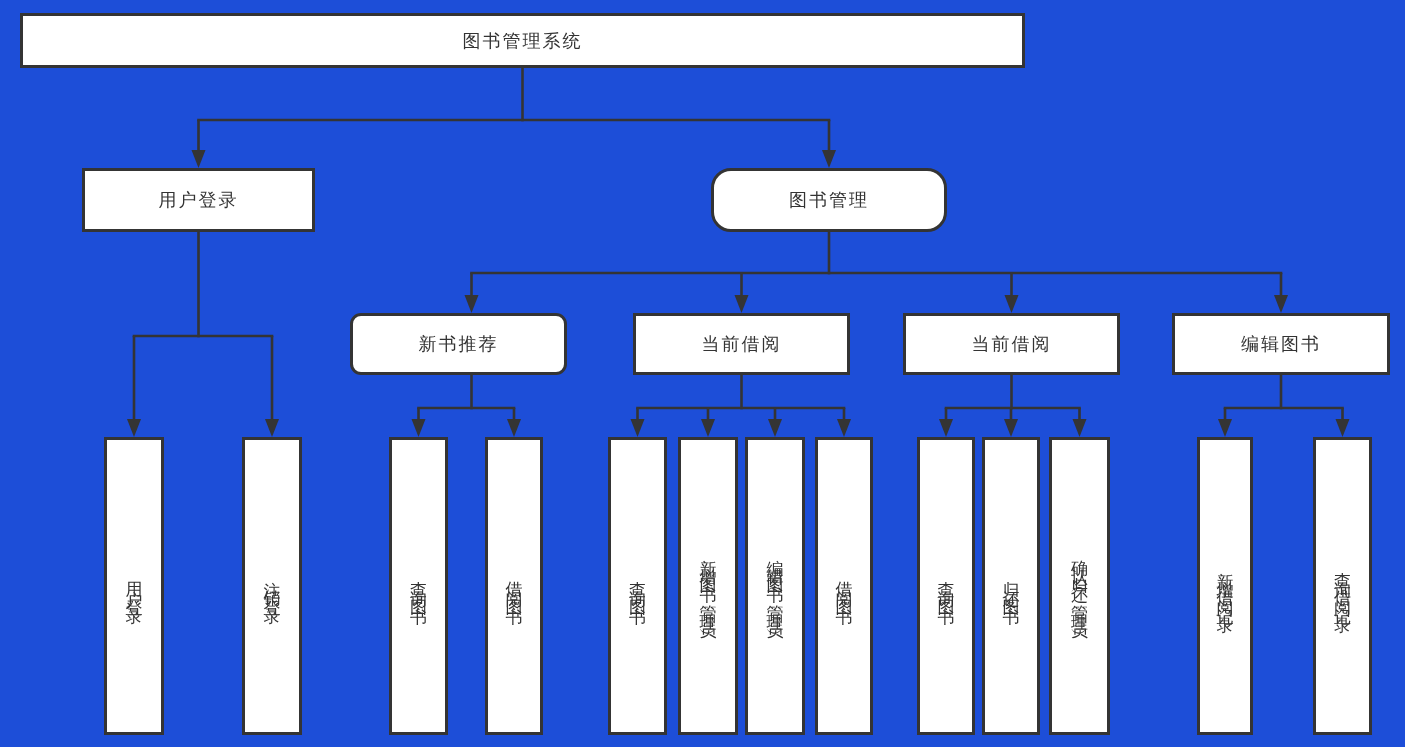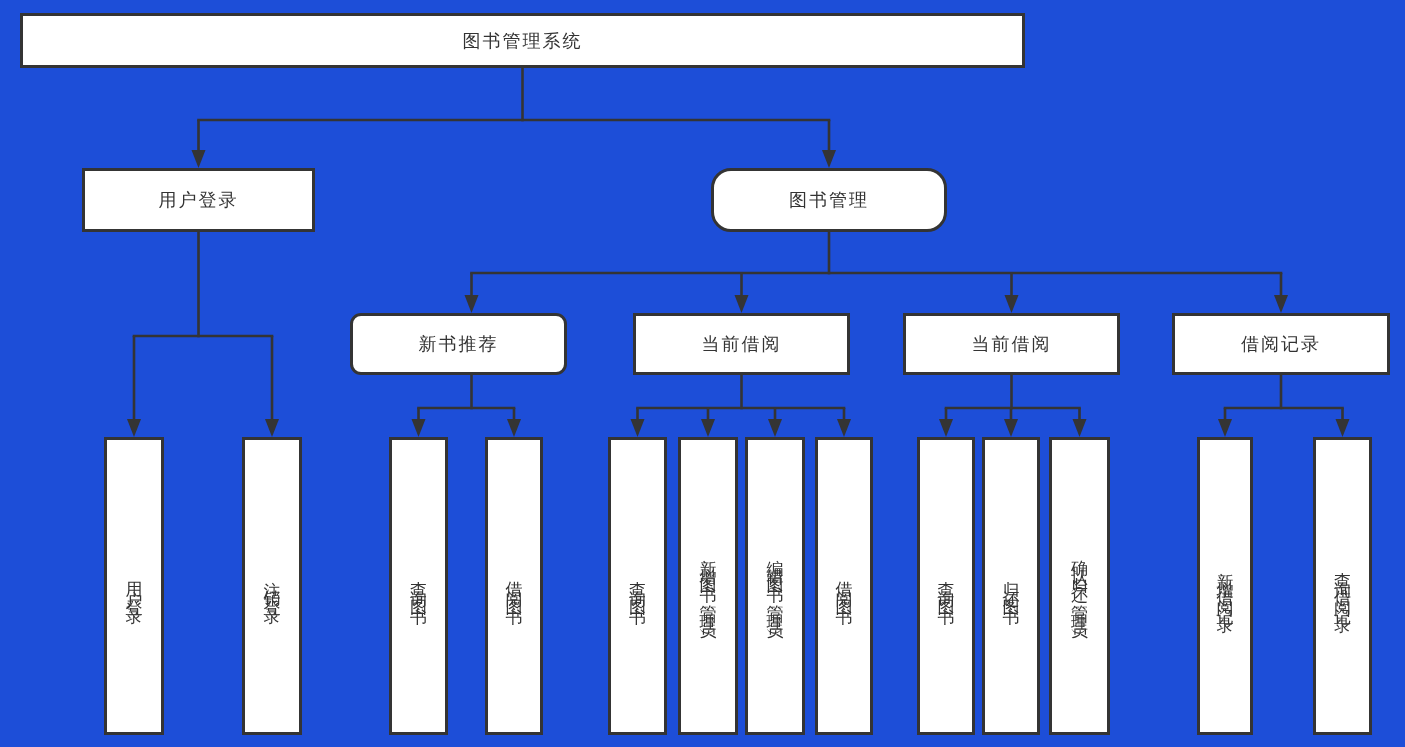--- a/index.html
+++ b/index.html
@@ -110,21 +110,21 @@
     </svg>
 
   <div class="node hbox" style="left:20px; top:13px; width:1005px; height:55px;">图书管理系统</div>
 
   <div class="node hbox" style="left:82px; top:168px; width:233px; height:64px;">用户登录</div>
   <div class="node hbox" style="left:711px; top:168px; width:236px; height:64px;border-radius:20px;">图书管理</div>
 
   <div class="node hbox" style="left:350px; top:313px; width:217px; height:62px;border-radius:11px;">新书推荐</div>
   <div class="node hbox" style="left:633px; top:313px; width:217px; height:62px;">当前借阅</div>
   <div class="node hbox" style="left:903px; top:313px; width:217px; height:62px;">当前借阅</div>
-  <div class="node hbox" style="left:1172px; top:313px; width:218px; height:62px;">借阅记录</div>
+  <div class="node hbox" style="left:1172px; top:313px; width:218px; height:62px;">编辑图书</div>
 
   <div class="node vbox" style="left:104px; top:437px; width:60px; height:298px;">
     <span>用户登录</span>
   </div>
   <div class="node vbox" style="left:242px; top:437px; width:60px; height:298px;">
     <span>注销登录</span>
   </div>
 
   <div class="node vbox" style="left:389px; top:437px; width:59px; height:298px;">
     <span>查询图书</span>

